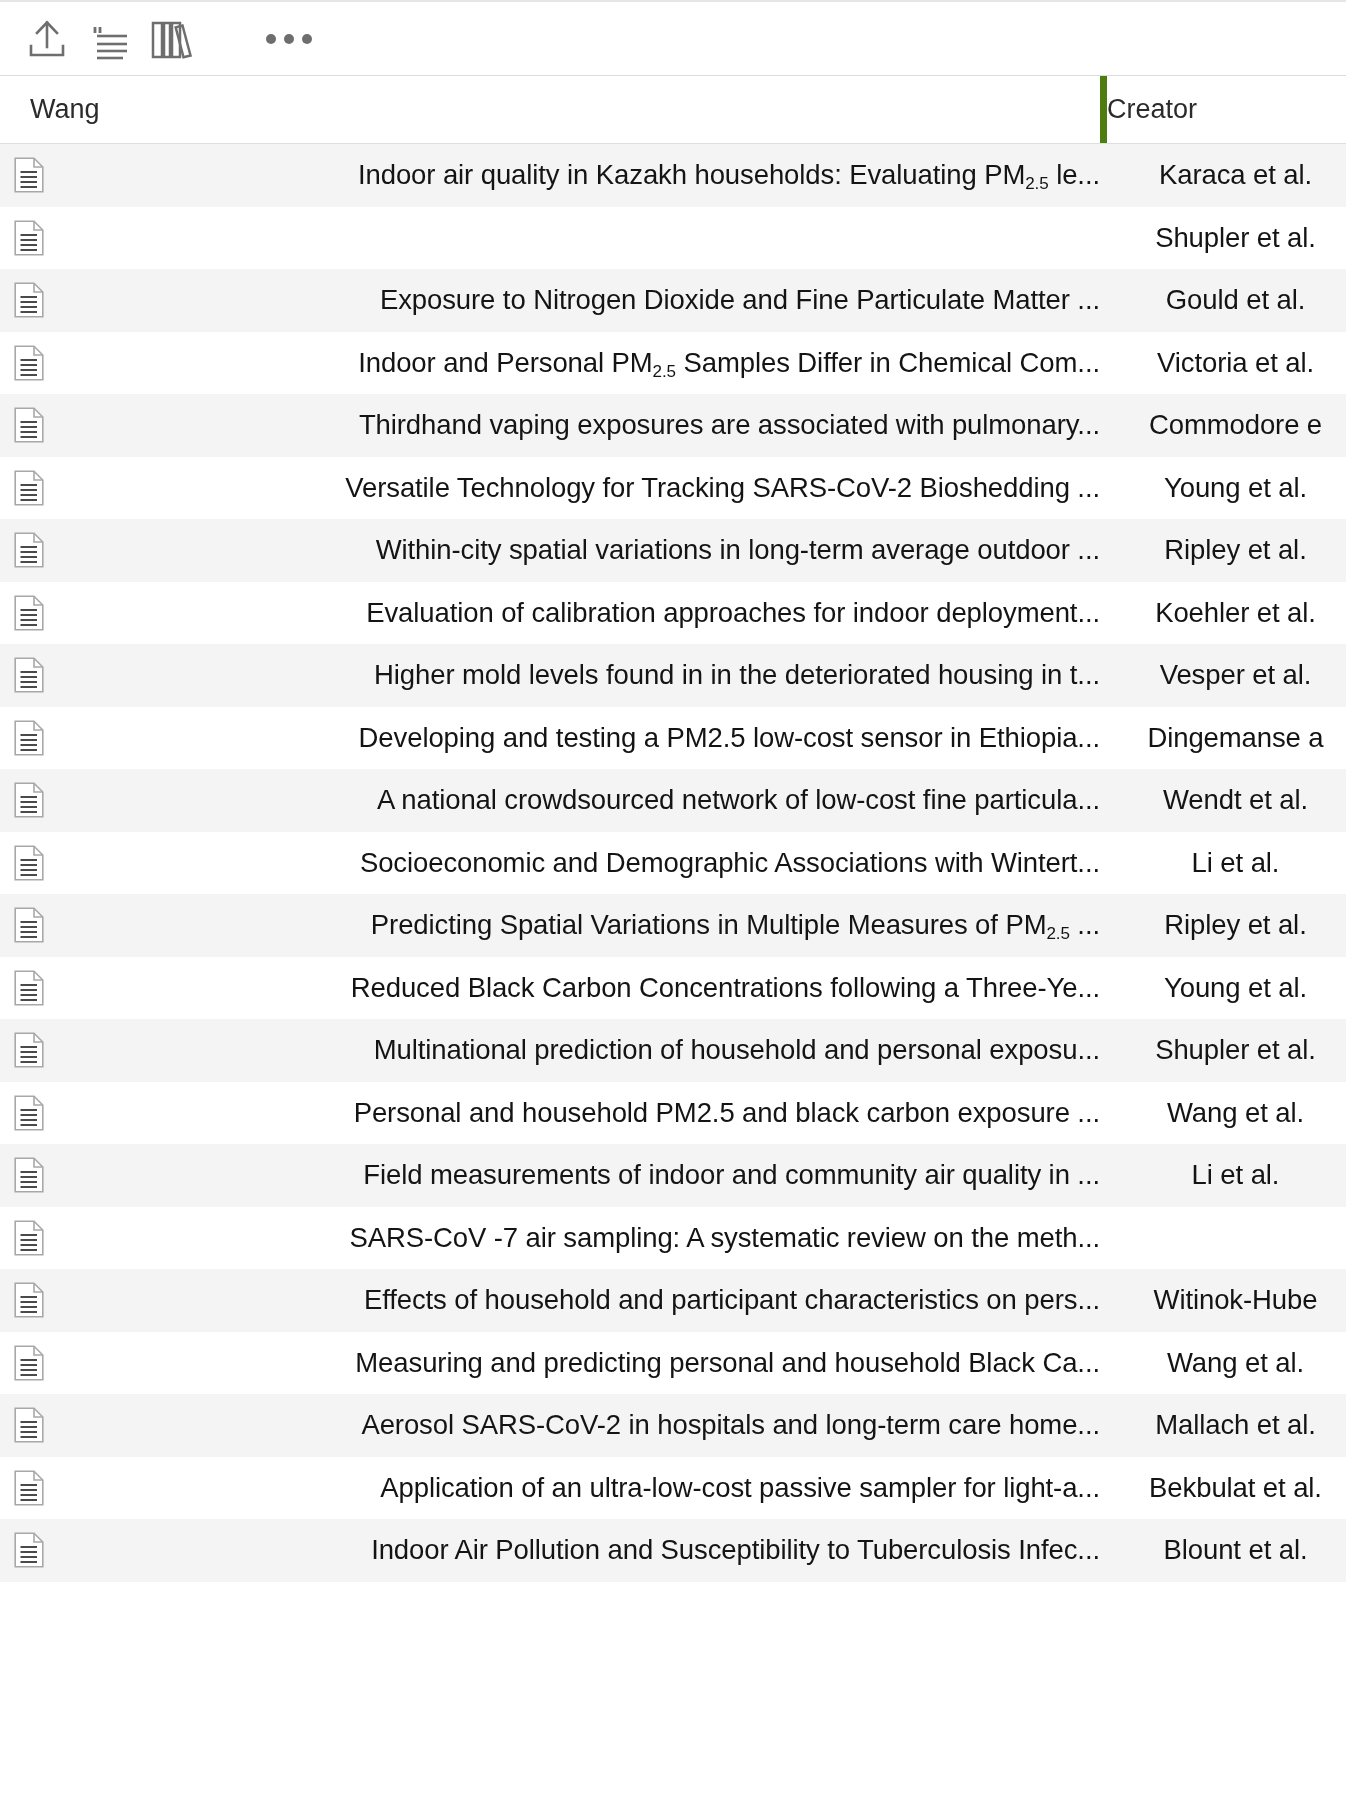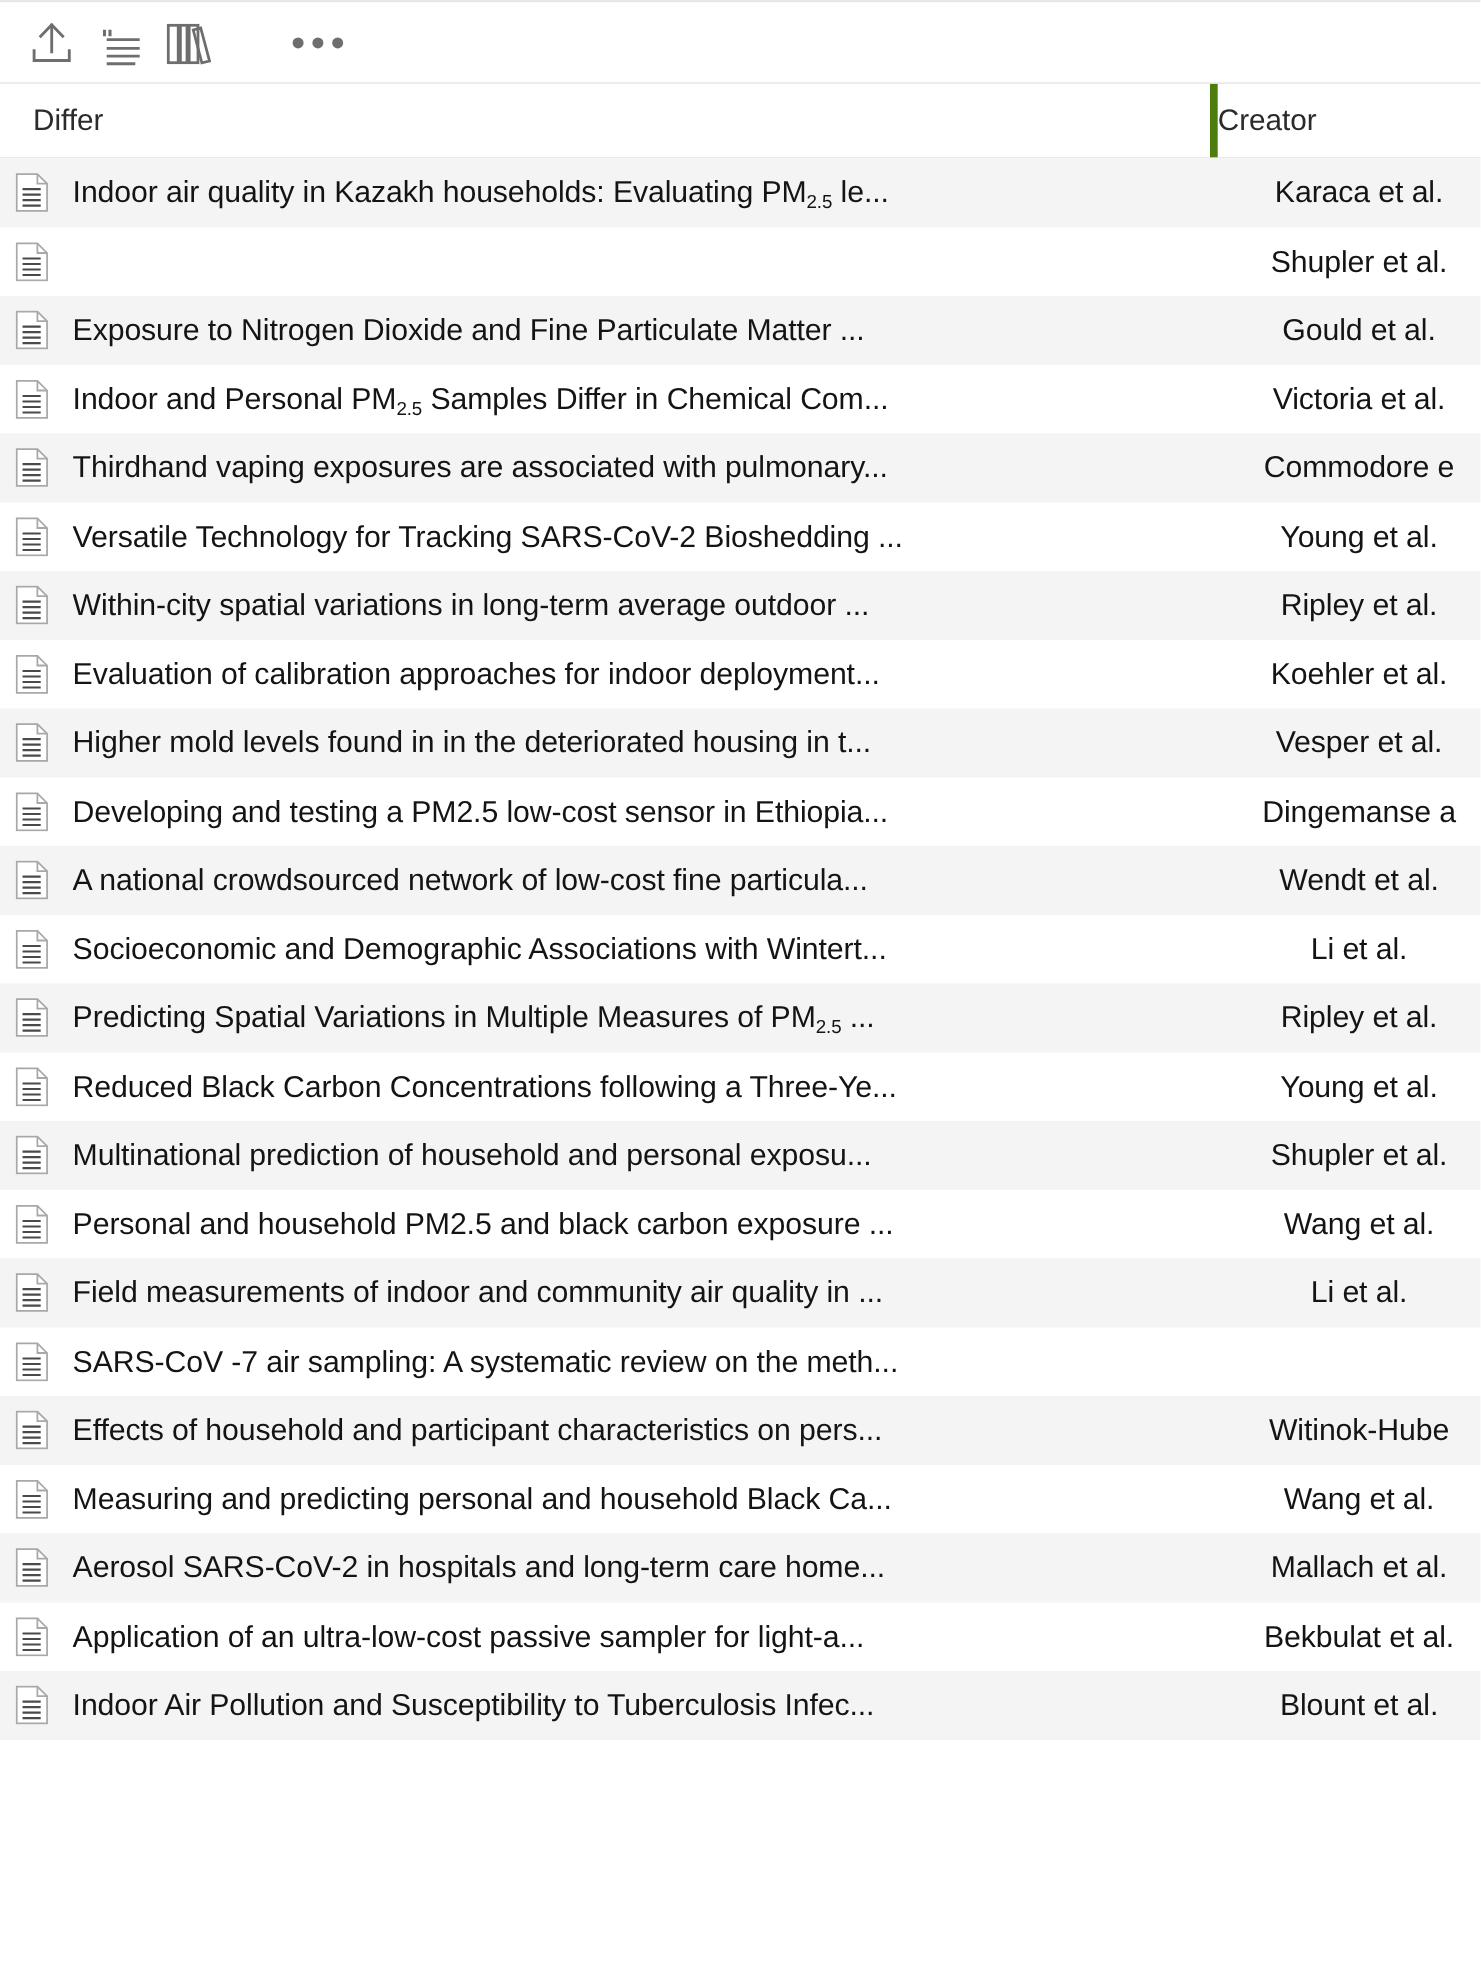--- a/index.html
+++ b/index.html
@@ -94,20 +94,21 @@
   }
   .row.alt { background: #f4f4f4; }
 
   .cell-title {
     width: 1100px;
     display: flex;
     align-items: center;
     height: 100%;
     padding-left: 14px;
     overflow: hidden;
+    justify-content: space-between;
   }
   .doc-icon {
     flex: 0 0 auto;
     width: 30px;
     height: 36px;
     margin-right: 22px;
   }
   .doc-icon svg { display: block; }
 
   .title-text {
@@ -183,21 +184,21 @@
     <span class="dots">
       <span></span>
         <span></span>
         <span></span>
     </span>
   </button>
 </div>
 
 <div class="col-header">
   <div class="col-title">
-    <span>Differ</span>
+    <span>Wang</span>
   </div>
   <div class="col-creator">
     <span>Creator</span>
   </div>
 </div>
 
 <div class="item-list" id="item-list">
     <div class="row alt">
       <div class="cell-title">
         <span class="doc-icon">

